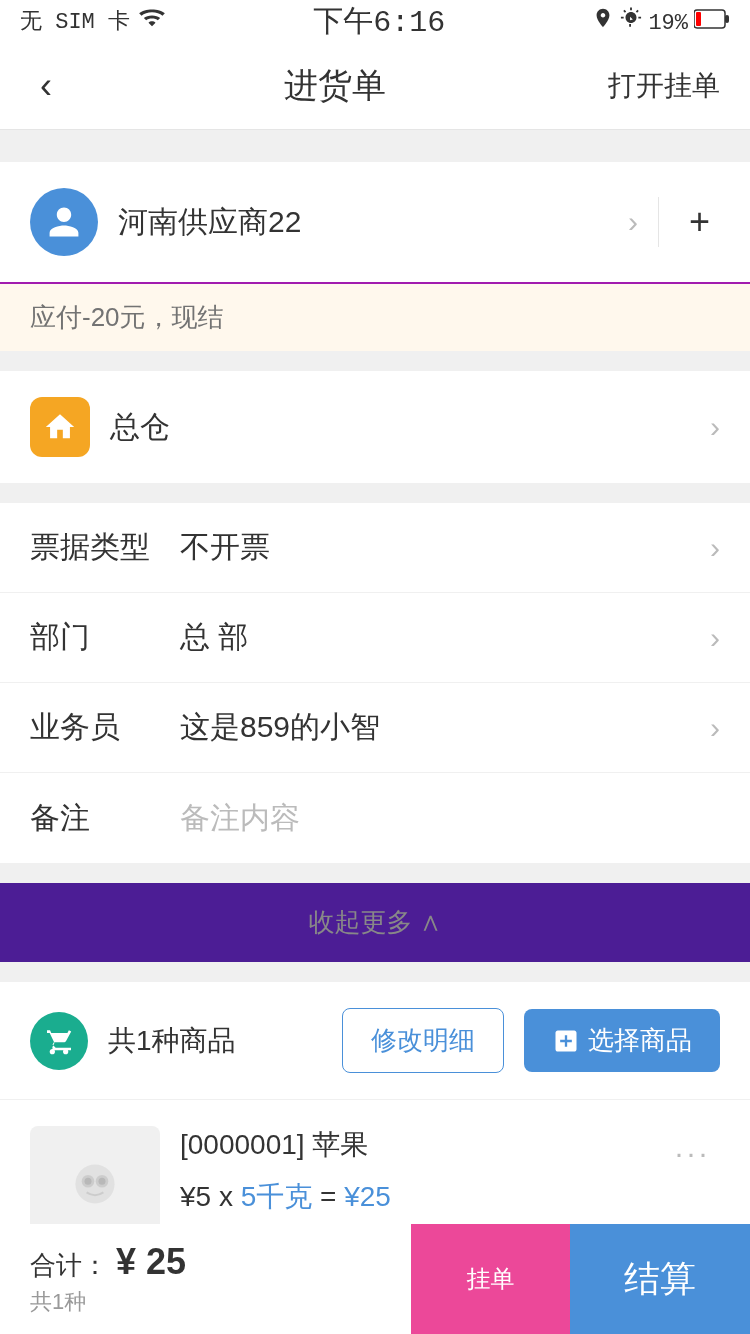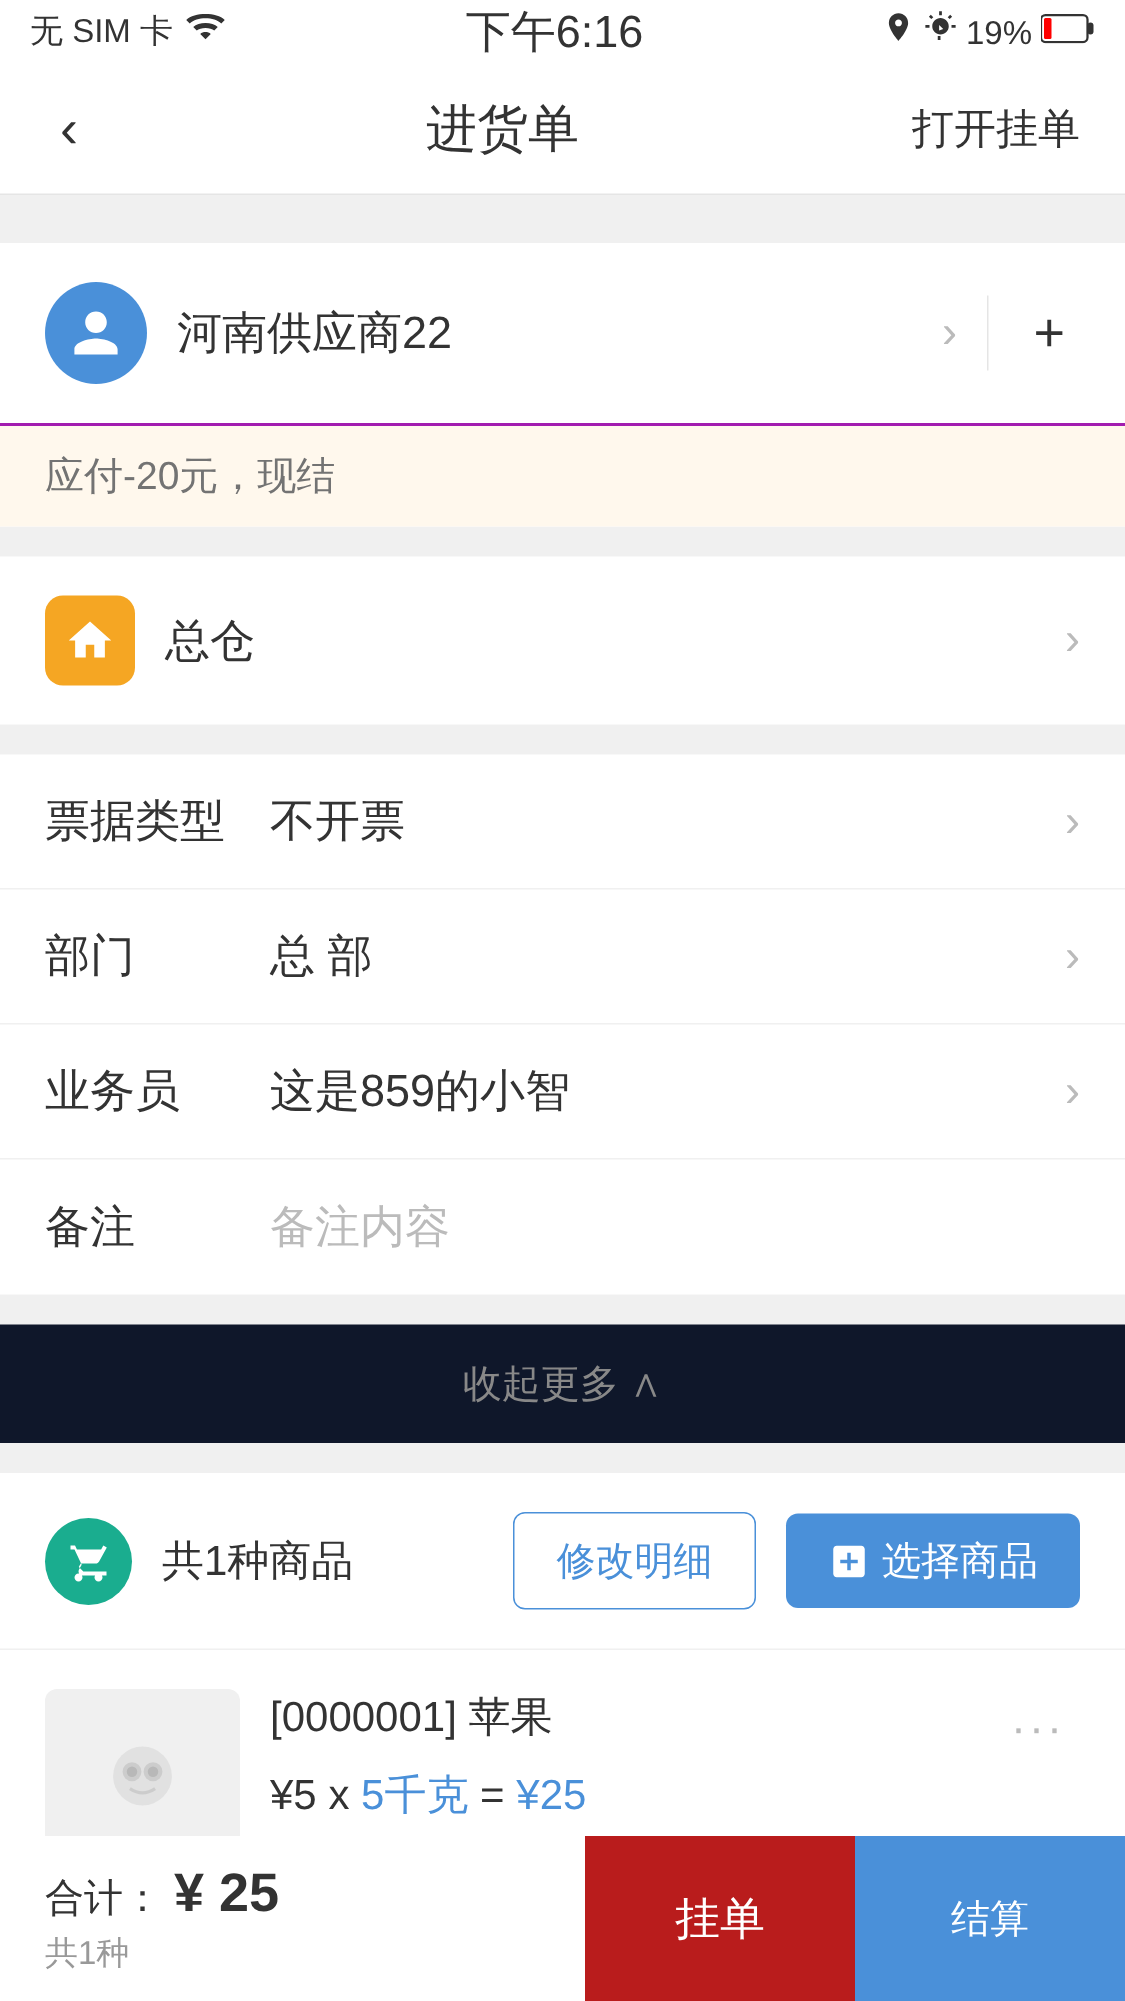--- a/index.html
+++ b/index.html
@@ -17,20 +17,21 @@
     .status-bar {
       width: 750px;
       height: 42px;
       background: #fff;
       display: flex;
       align-items: center;
       justify-content: space-between;
       padding: 0 20px;
       font-size: 22px;
       color: #333;
+      font-family: Liberation Mono, monospace;
     }
     .status-left { display: flex; align-items: center; gap: 8px; }
     .status-center { font-size: 30px; font-weight: 500; }
     .status-right { display: flex; align-items: flex-end; gap: 6px; font-size: 22px; }
 
     
     .nav-bar {
       width: 750px;
       height: 88px;
       background: #fff;
@@ -137,21 +138,21 @@
       font-size: 30px;
       color: #333;
       padding-left: 20px;
     }
     .form-placeholder {
       color: #bbb;
     }
 
     
     .collapse-bar {
-      background: #0f172a;
+      background: #4c1d95;
       text-align: center;
       padding: 22px 0;
       font-size: 26px;
       color: #888;
       margin-top: 20px;
     }
 
     
     .product-section {
       background: #fff;
@@ -250,38 +251,38 @@
       font-size: 36px;
       font-weight: 600;
       color: #333;
     }
     .bottom-total-sub {
       font-size: 22px;
       color: #999;
       margin-top: 4px;
     }
     .btn-hang {
-      width: 180px;
+      width: 159px;
       height: 110px;
-      background: #b91c1c;
+      background: #ec4899;
       color: #fff;
-      font-size: 30px;
+      font-size: 24px;
       font-weight: 500;
       display: flex;
       align-items: center;
       justify-content: center;
       cursor: pointer;
       border: none;
     }
     .btn-checkout {
       width: 180px;
       height: 110px;
       background: #4a90d9;
       color: #fff;
-      font-size: 26px;
+      font-size: 36px;
       font-weight: 500;
       display: flex;
       align-items: center;
       justify-content: center;
       cursor: pointer;
       border: none;
     }
 
     
     .bottom-spacer { height: 110px; }

